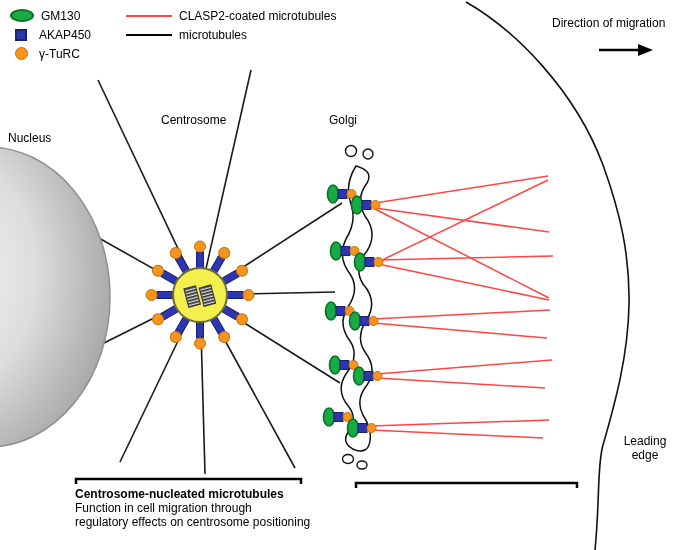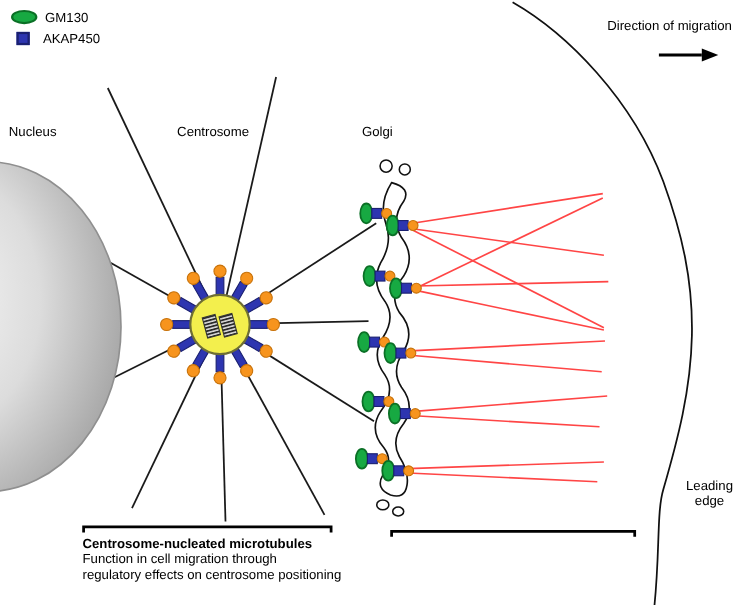--- a/index.html
+++ b/index.html
@@ -210,23 +210,37 @@
 
   <div class="legend-col legend-col1">
     <div class="legend-row">
       <span class="ic ic-ellipse"></span>
       <span>GM130</span>
     </div>
     <div class="legend-row">
       <span class="ic ic-square"></span>
       <span>AKAP450</span>
     </div>
+    <div class="legend-row">
+      <span class="ic ic-circle"></span>
+      <span>γ-TuRC</span>
+    </div>
   </div>
-
-  <div class="txt" style="left:8px;top:113px">Nucleus</div>
+  <div class="legend-col legend-col2">
+    <div class="legend-row">
+      <span class="ic ic-line ic-line-red"></span>
+      <span>CLASP2-coated microtubules</span>
+    </div>
+    <div class="legend-row">
+      <span class="ic ic-line"></span>
+      <span>microtubules</span>
+    </div>
+  </div>
+
+  <div class="txt" style="left:8px;top:131px">Nucleus</div>
   <div class="txt" style="left:161px;top:113px">Centrosome</div>
   <div class="txt" style="left:329px;top:113px">Golgi</div>
   <div class="txt" style="left:552px;top:16px">Direction of migration</div>
   <div class="txt pre" style="left:616px;top:434px;width:58px;text-align:center">Leading
 edge</div>
 
   <div class="caption" style="left:75px;top:487px;width:290px">
     <div class="cap-title">Centrosome-nucleated microtubules</div>
     <div class="cap-body">Function in cell migration through
 regulatory effects on centrosome positioning</div>

